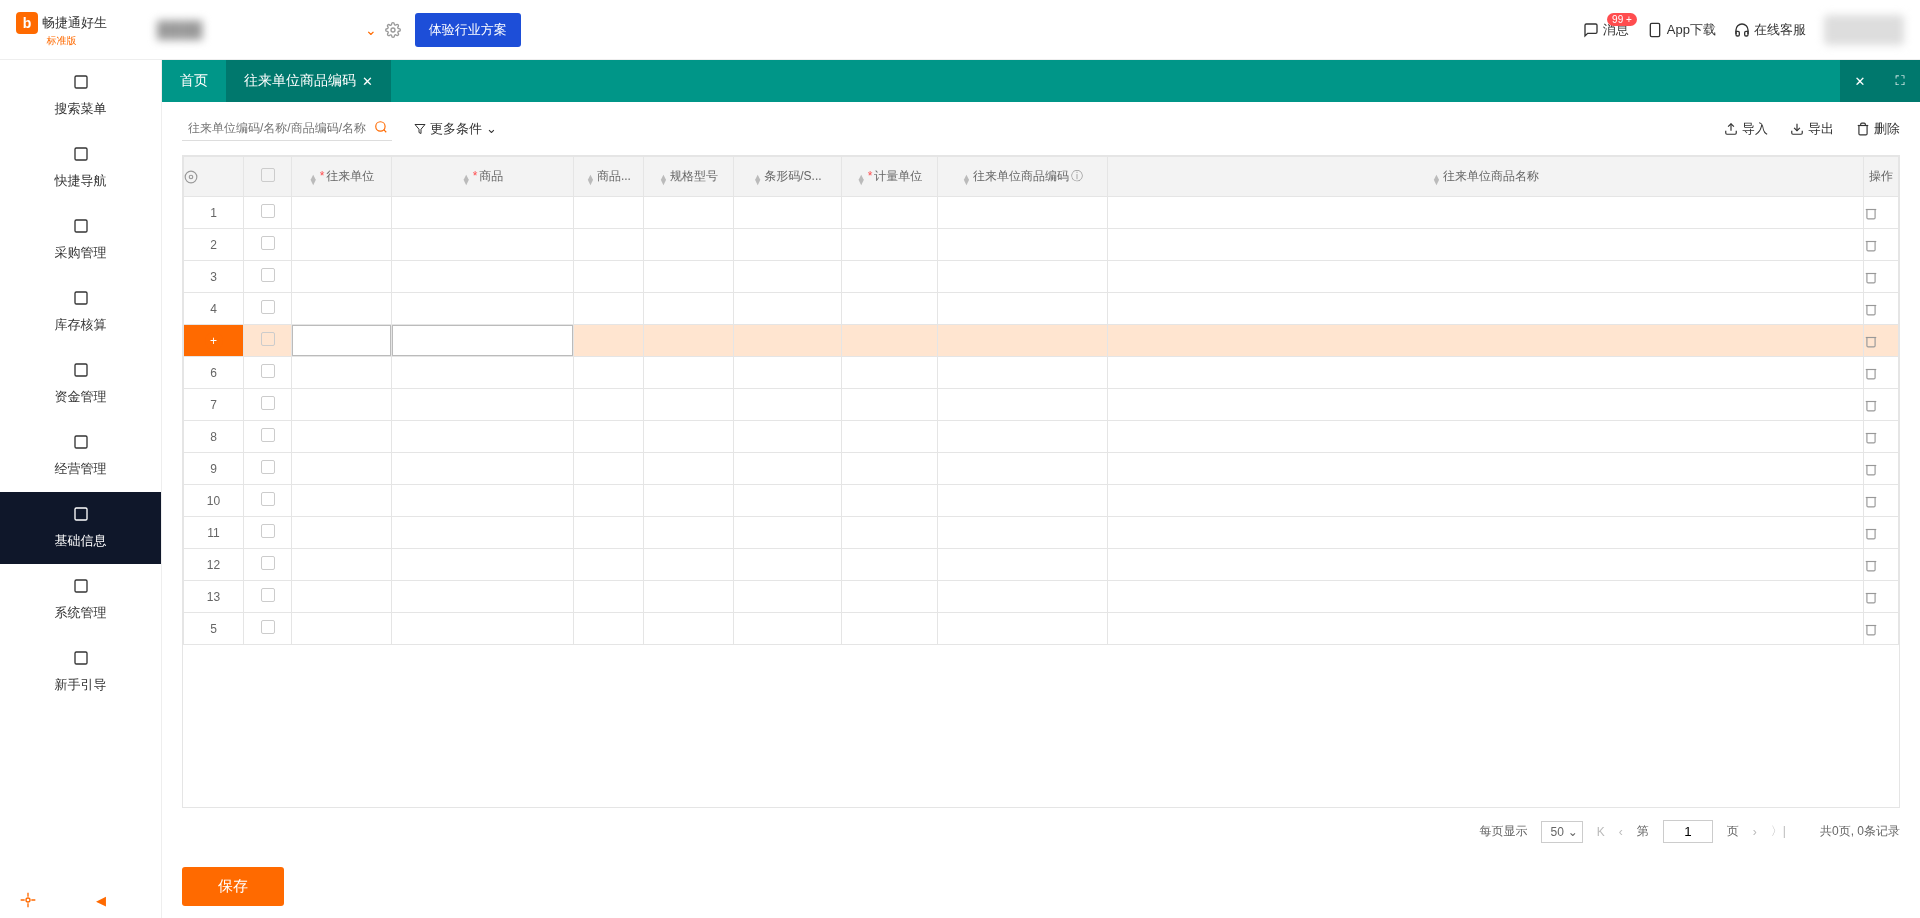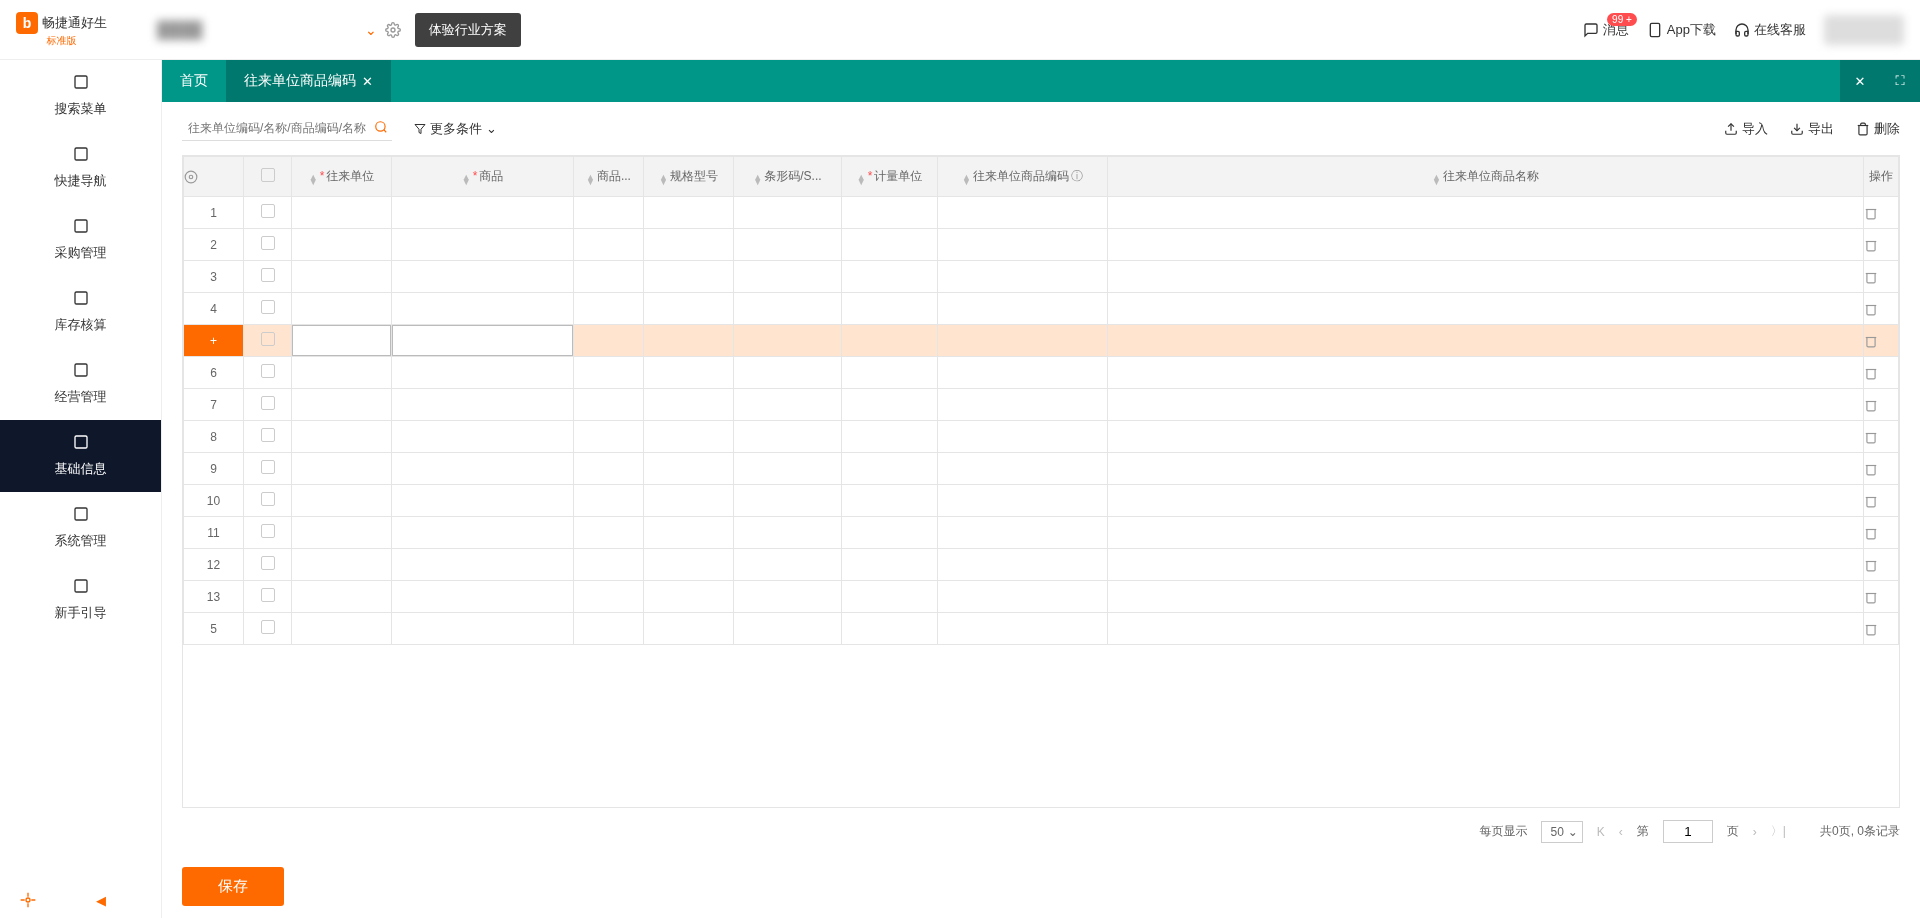--- a/index.html
+++ b/index.html
@@ -8,21 +8,21 @@
 
 .header { display: flex; align-items: center; height: 60px; padding: 0 16px; background: #fff; border-bottom: 1px solid #eee; }
 .logo-area { display: flex; flex-direction: column; align-items: center; margin-right: 20px; }
 .logo-icon { width: 22px; height: 22px; background: #ff6a00; border-radius: 4px; color: #fff; display: flex; align-items: center; justify-content: center; font-weight: bold; font-size: 14px; }
 .logo-text { font-size: 13px; color: #333; display: flex; align-items: center; }
 .logo-sub { font-size: 10px; color: #ff6a00; }
 .company-area { display: flex; align-items: center; gap: 8px; margin-left: 30px; }
 .company-name { filter: blur(4px); color: #999; font-size: 16px; min-width: 200px; display: inline-block; }
 .chevron-down { color: #ff6a00; font-size: 14px; }
 .gear-btn { color: #999; cursor: pointer; }
-.experience-btn { background: #404040; color: #fff; padding: 8px 14px; border: none; border-radius: 3px; cursor: pointer; margin-left: 14px; font-size: 13px; }
+.experience-btn { background: #1d4ed8; color: #fff; padding: 8px 14px; border: none; border-radius: 3px; cursor: pointer; margin-left: 14px; font-size: 13px; }
 .header-right { margin-left: auto; display: flex; align-items: center; gap: 18px; }
 .header-item { display: flex; align-items: center; gap: 4px; cursor: pointer; color: #333; position: relative; }
 .badge { position: absolute; top: -8px; right: -8px; background: #ff4d4f; color: #fff; font-size: 10px; padding: 1px 5px; border-radius: 8px; }
 .avatar-area { filter: blur(4px); width: 80px; height: 30px; background: #ddd; border-radius: 4px; }
 
 
 .main { display: flex; height: calc(100vh - 60px); }
 .sidebar { width: 162px; background: #fff; border-right: 1px solid #eee; display: flex; flex-direction: column; }
 .nav-item { display: flex; align-items: center; gap: 10px; padding: 14px 20px; cursor: pointer; color: #333; flex-direction: column; }
 .nav-item.active { background: #0f172a; color: #fff; }
@@ -165,20 +165,28 @@
             </svg>
           </span>
           <span>库存核算</span>
         </div>
         <div class="nav-item">
           <span class="nav-icon">
             <svg width="16" height="16" viewBox="0 0 24 24" fill="none" stroke="currentColor" stroke-width="2">
               <rect x="3" y="3" width="18" height="18" rx="2"></rect>
             </svg>
           </span>
+          <span>资金管理</span>
+        </div>
+        <div class="nav-item">
+          <span class="nav-icon">
+            <svg width="16" height="16" viewBox="0 0 24 24" fill="none" stroke="currentColor" stroke-width="2">
+              <rect x="3" y="3" width="18" height="18" rx="2"></rect>
+            </svg>
+          </span>
           <span>经营管理</span>
         </div>
         <div class="nav-item active">
           <span class="nav-icon">
             <svg width="16" height="16" viewBox="0 0 24 24" fill="none" stroke="currentColor" stroke-width="2">
               <rect x="3" y="3" width="18" height="18" rx="2"></rect>
             </svg>
           </span>
           <span>基础信息</span>
         </div>

